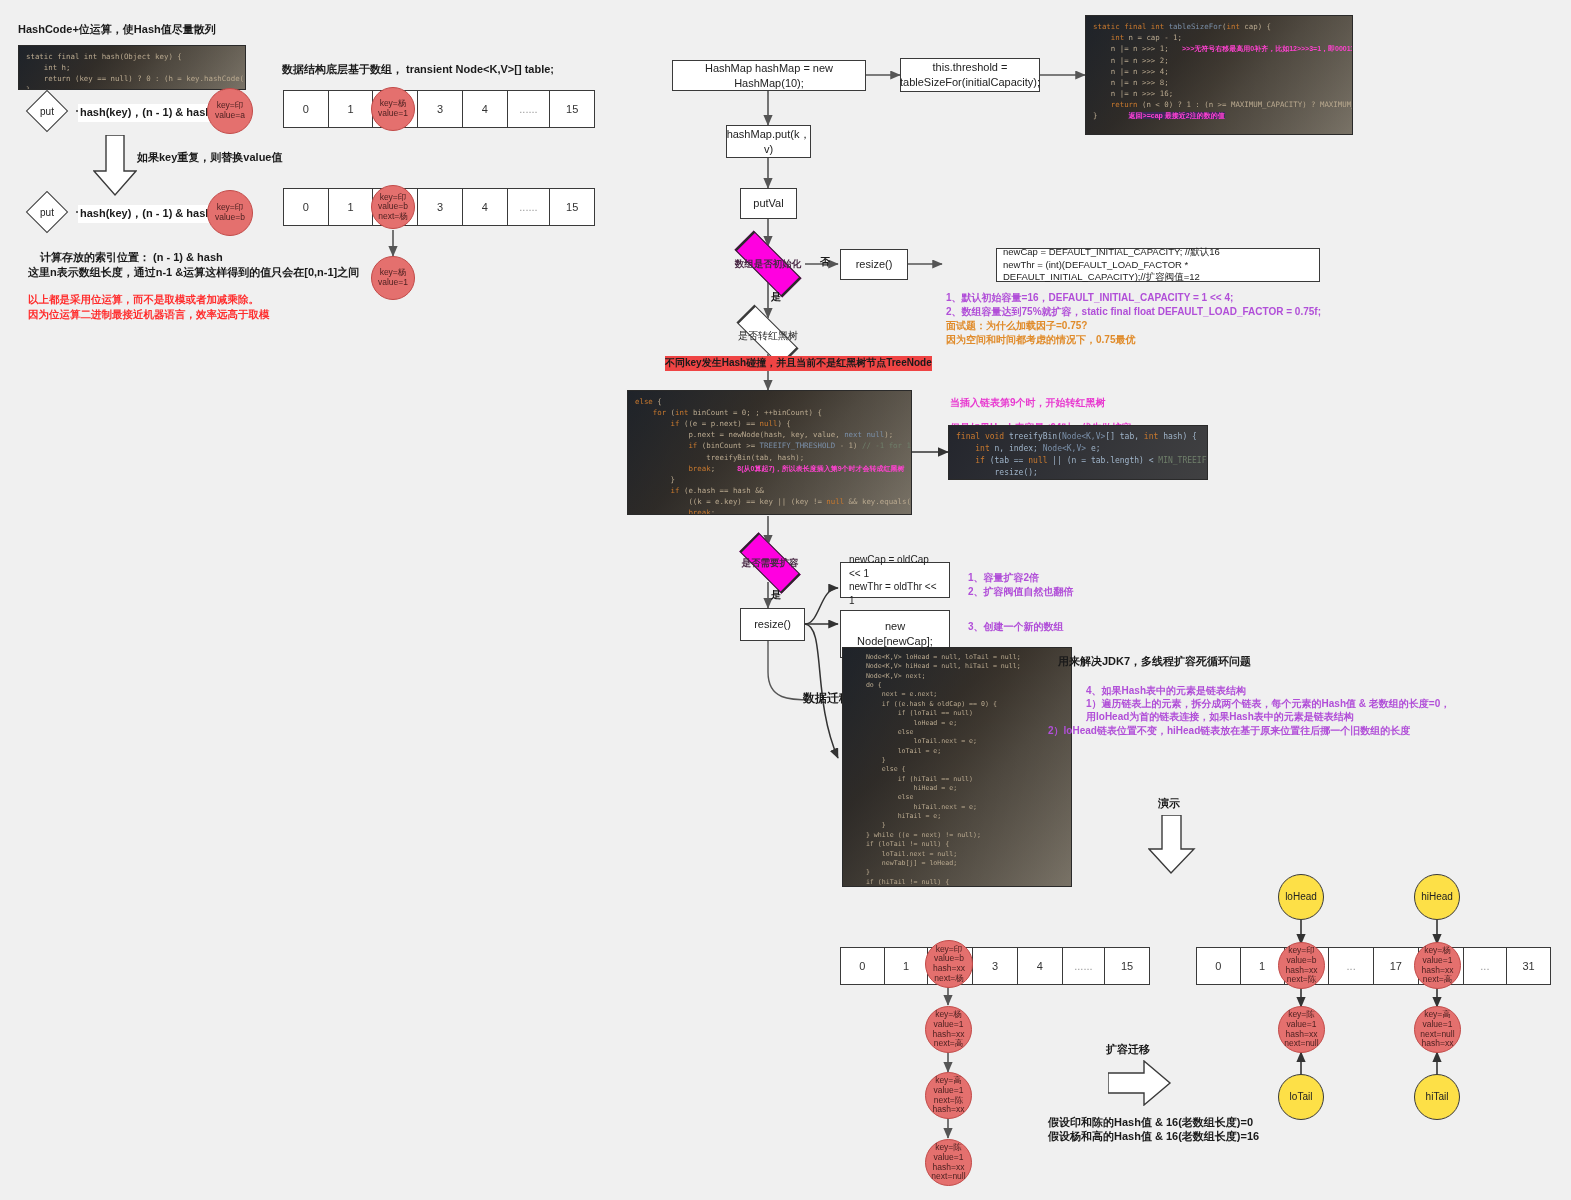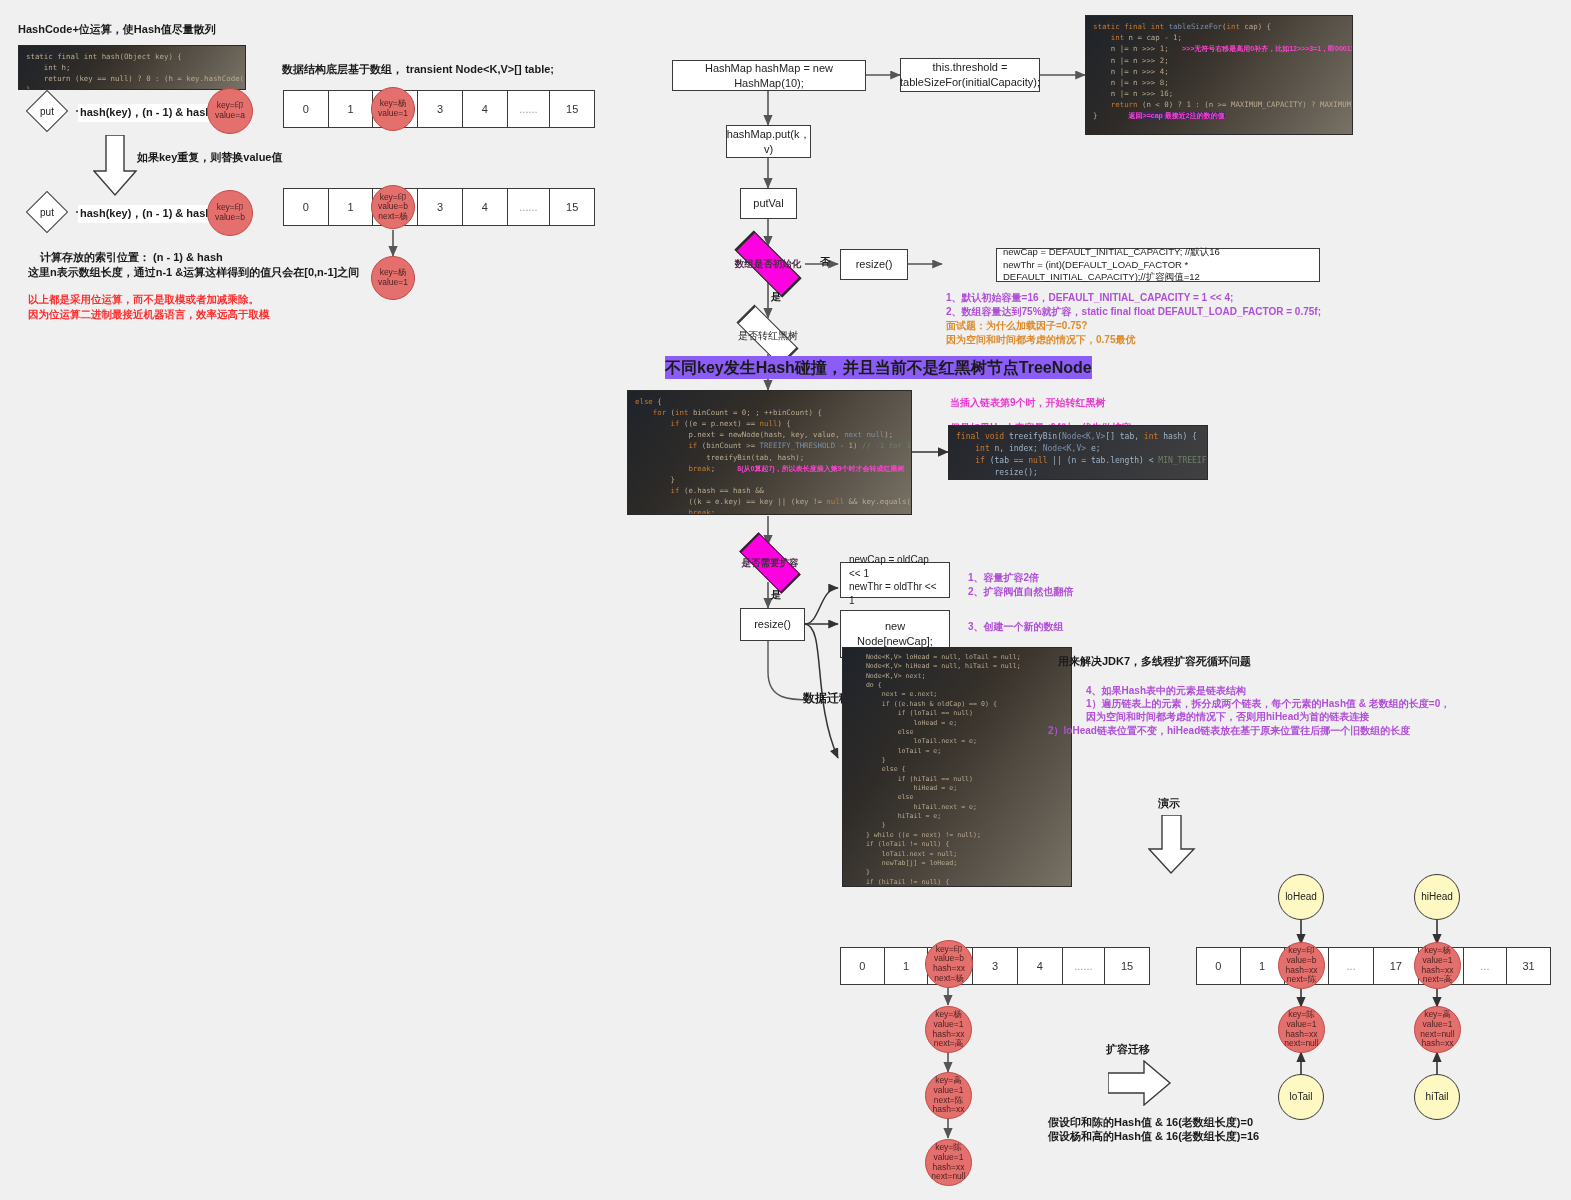--- a/index.html
+++ b/index.html
@@ -39,21 +39,21 @@
   .dia-pink > .diamond{background:#ff00e0;border-color:#2a2a2a;}
   .dia-pink .diamond-label{color:#4a2a46;font-weight:bold;font-size:9.5px;}
 
   
   .node{
     border-radius:50%;background:#e4706e;border:1.5px solid #c24a48;
     display:flex;flex-direction:column;align-items:center;justify-content:center;
     font-size:8.5px;color:#4a1f1f;line-height:1.12;text-align:center;
     box-sizing:border-box;
   }
-  .node.pale{background:#fef9c3;border:1.5px solid #3a3a3a;color:#222;font-size:10px;}
+  .node.pale{background:#fde047;border:1.5px solid #3a3a3a;color:#222;font-size:10px;}
 
   
   .arr{display:flex;border:1.6px solid #3a3a3a;box-sizing:border-box;background:#fff;}
   .cell{
     border-right:1.4px solid #3a3a3a;background:#fff;
     display:flex;align-items:center;justify-content:center;
     font-size:11px;color:#333;box-sizing:border-box;
   }
   .cell:last-child{border-right:none;}
 
@@ -261,21 +261,21 @@
 
 <div class="abs purple" style="left:946px;top:290px;">1、默认初始容量=16，DEFAULT_INITIAL_CAPACITY = 1 &lt;&lt; 4;</div>
 <div class="abs purple" style="left:946px;top:304px;">2、数组容量达到75%就扩容，static final float DEFAULT_LOAD_FACTOR = 0.75f;</div>
 <div class="abs orange" style="left:946px;top:318px;">面试题：为什么加载因子=0.75?</div>
 <div class="abs orange" style="left:946px;top:332px;">因为空间和时间都考虑的情况下，0.75最优</div>
 
 <div class="diamond-wrap" style="left:720px;top:318px;width:96px;height:36px;">
   <div class="diamond" style="width:25px;height:25px;margin:5px 35px;transform:rotate(45deg) scale(2.5,1.02);"></div>
   <div class="diamond-label">是否转红黑树</div>
 </div>
-<div class="abs txt txt-n" style="left:665px;top:356px;background:#8b5cf6;font-weight:bold;font-size:16px;">不同key发生Hash碰撞，并且当前不是红黑树节点TreeNode</div>
+<div class="abs txt txt-n" style="left:665px;top:356px;background:#ef4444;font-weight:bold;font-size:10px;">不同key发生Hash碰撞，并且当前不是红黑树节点TreeNode</div>
 
 <div class="code" style="left:627px;top:390px;width:285px;height:125px;">
   <pre><span class="kw">else</span> {
     <span class="kw">for</span> (<span class="kw">int</span> binCount = 0; ; ++binCount) {
         <span class="kw">if</span> ((e = p.next) == <span class="kw">null</span>) {
             p.next = newNode(hash, key, value, <span class="ty">next null</span>);
             <span class="kw">if</span> (binCount &gt;= <span class="ty">TREEIFY_THRESHOLD</span> - 1) <span class="cm">// -1 for 1st</span>
                 treeifyBin(tab, hash);
             <span class="kw">break</span>;     <span class="an">8(从0算起7)，所以表长度插入第9个时才会转成红黑树</span>
         }
@@ -348,21 +348,21 @@
     if (hiTail != null) {
         hiTail.next = null;
         newTab[j + oldCap] = hiHead;
     }
 }</pre>
 </div>
 
 <div class="abs txt" style="left:1058px;top:654px;">用来解决JDK7，多线程扩容死循环问题</div>
 <div class="abs purple" style="left:1086px;top:683px;">4、如果Hash表中的元素是链表结构</div>
 <div class="abs purple" style="left:1086px;top:696px;">1）遍历链表上的元素，拆分成两个链表，每个元素的Hash值 &amp; 老数组的长度=0，</div>
-<div class="abs purple" style="left:1086px;top:709px;">因为空间和时间都考虑的情况下，否则用hiHead为首的链表连接</div>
+<div class="abs purple" style="left:1086px;top:709px;">用loHead为首的链表连接，如果Hash表中的元素是链表结构</div>
 <div class="abs purple" style="left:1048px;top:723px;">2）loHead链表位置不变，hiHead链表放在基于原来位置往后挪一个旧数组的长度</div>
 
 <div class="abs txt" style="left:1158px;top:796px;">演示</div>
 <svg class="bigarrow" style="left:1148px;top:815px;width:48px;height:60px;">
   <polygon points="14,0 33,0 33,34 46,34 23,58 1,34 14,34" fill="#fff" stroke="#3a3a3a" stroke-width="1.4"></polygon>
 </svg>
 
 <div class="arr abs" style="left:840px;top:947px;width:310px;height:38px;">
   <div class="cell" style="width:44px;">0</div>
   <div class="cell" style="width:44px;">1</div>

